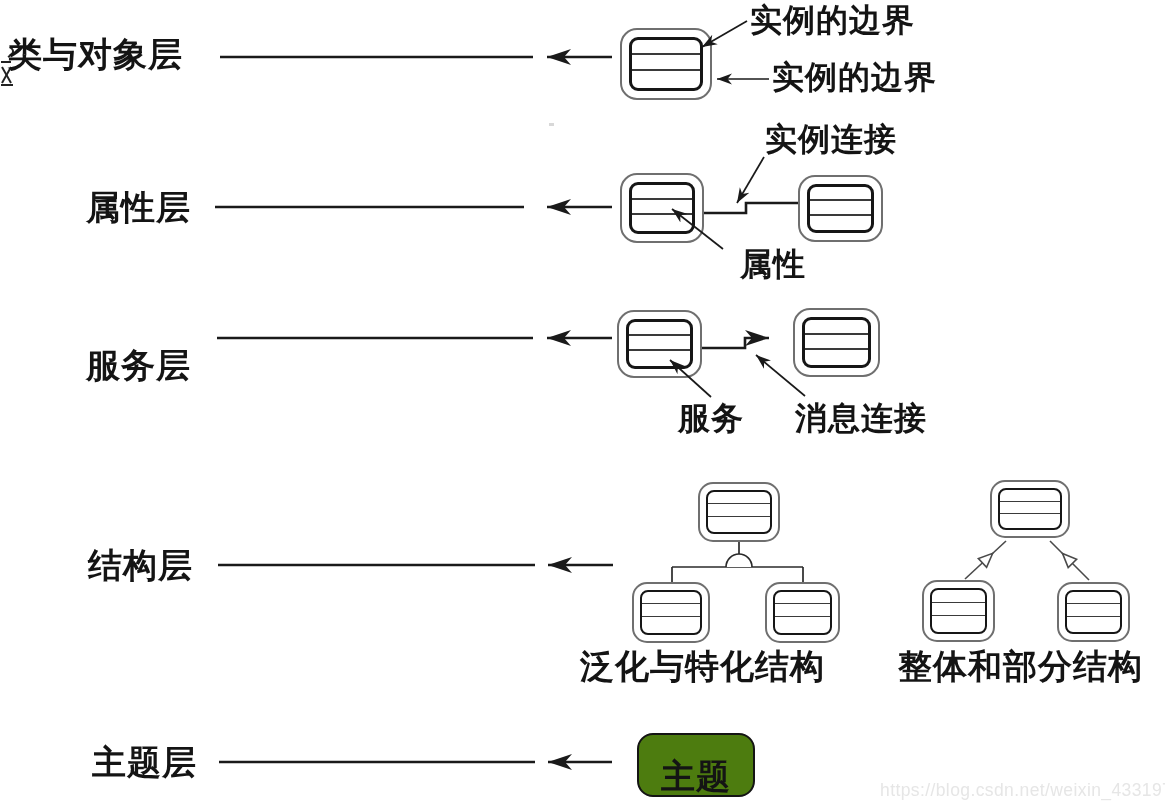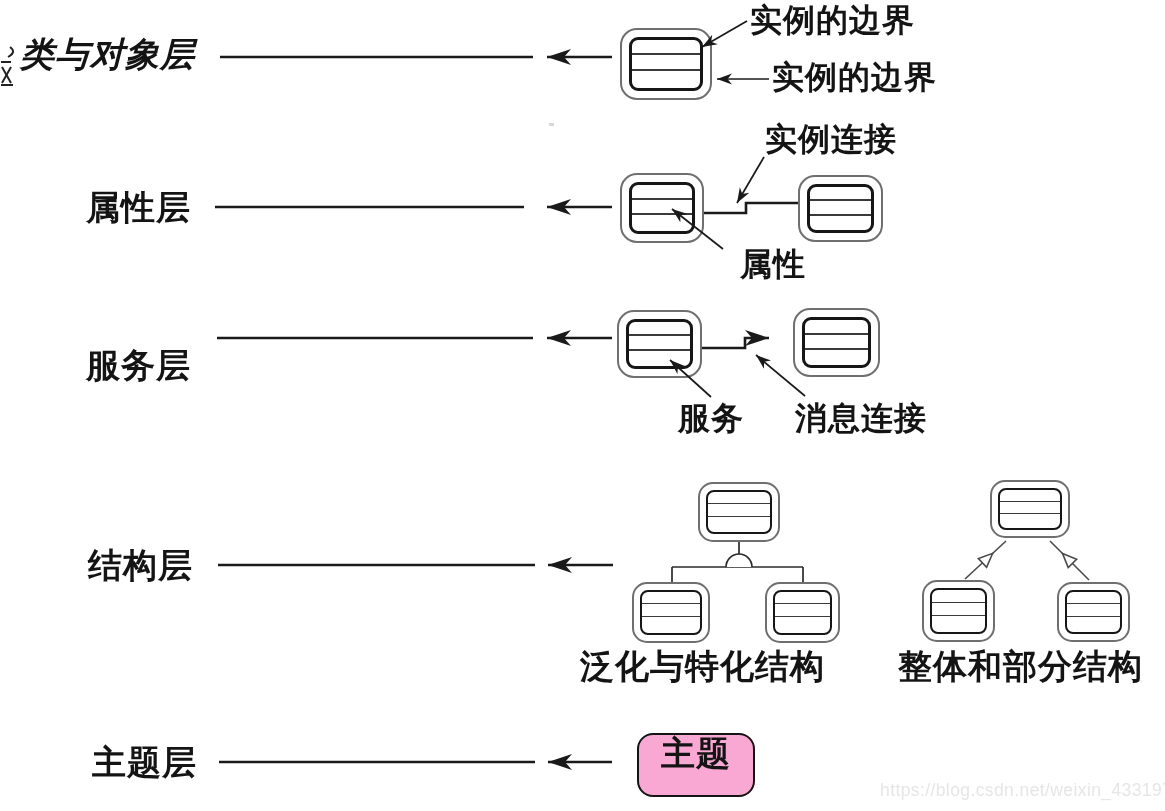--- a/index.html
+++ b/index.html
@@ -19,22 +19,22 @@
   .sym.sm{padding:6px;border-radius:15px;}
   .sym.sm .sym-in{border-width:2.5px;border-radius:8px;}
   .sym.sm .sec1,.sym.sm .sec2{border-bottom-width:1.5px;}
   
   .lbl{position:absolute;z-index:5;color:#141414;font-size:34px;font-weight:600;
        letter-spacing:1px;white-space:nowrap;line-height:1.1;}
   .ann{font-size:32px;}
   .strong{font-weight:700;}
   
   #subject-box{position:absolute;z-index:2;left:637px;top:733px;width:118px;height:64px;
-       box-sizing:border-box;border:2.5px solid #141414;border-radius:16px;background:#f9a8d4;
-       display:flex;align-items:flex-start;justify-content:center;}
+       box-sizing:border-box;border:2.5px solid #141414;border-radius:16px;background:#4d7c0f;
+       display:flex;align-items:flex-end;justify-content:center;}
   #subject-box .lbl{position:static;}
   
   #watermark{position:absolute;z-index:5;left:880px;top:780px;color:#e6e6e6;
        font-family:"Liberation Sans","DejaVu Sans",sans-serif;font-size:17.5px;
        letter-spacing:0.4px;white-space:nowrap;}
   .speck{position:absolute;z-index:1;left:549px;top:123px;width:5px;height:3px;background:#d8d8d8;}
 </style>
 </head>
 <body>
 
@@ -172,21 +172,21 @@
       </marker>
     </defs>
     <line x1="747" y1="21" x2="702" y2="47" stroke="#1a1a1a" stroke-width="1.7" marker-end="url(#mSm)"></line>
     <line x1="769" y1="79" x2="717" y2="79" stroke="#1a1a1a" stroke-width="1.7" marker-end="url(#mSm)"></line>
     <line x1="764" y1="157" x2="737" y2="203" stroke="#1a1a1a" stroke-width="1.7" marker-end="url(#mSm)"></line>
     <line x1="723" y1="249" x2="672" y2="209" stroke="#1a1a1a" stroke-width="1.7" marker-end="url(#mSm)"></line>
     <line x1="711" y1="397" x2="670" y2="360" stroke="#1a1a1a" stroke-width="1.7" marker-end="url(#mSm)"></line>
     <line x1="805" y1="396" x2="756" y2="355" stroke="#1a1a1a" stroke-width="1.7" marker-end="url(#mSm)"></line>
   </svg>
 
-  <div class="lbl" style="left:20px;top:36px;font-style:italic;">类与对象层</div>
+  <div class="lbl" style="left:8px;top:36px;">类与对象层</div>
   <div class="lbl" style="left:86px;top:189px;">属性层</div>
   <div class="lbl" style="left:86px;top:320px;margin-top:27px;">服务层</div>
   <div class="lbl" style="left:88px;top:547px;">结构层</div>
   <div class="lbl" style="left:92px;top:744px;">主题层</div>
 
   <div class="lbl ann" style="left:750px;top:3px;">实例的边界</div>
   <div class="lbl ann" style="left:772px;top:60px;">实例的边界</div>
   <div class="lbl ann" style="left:765px;top:122px;">实例连接</div>
   <div class="lbl ann" style="left:716px;top:247px;margin-left:24px;">属性</div>
   <div class="lbl ann" style="left:678px;top:401px;">服务</div>

